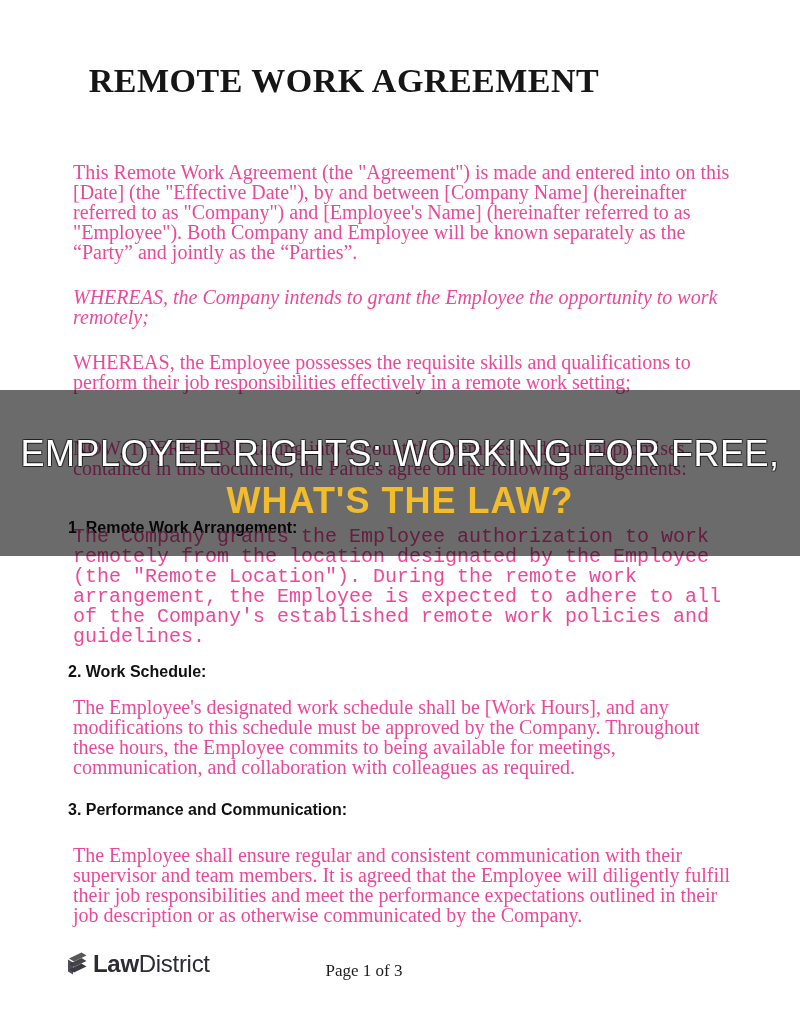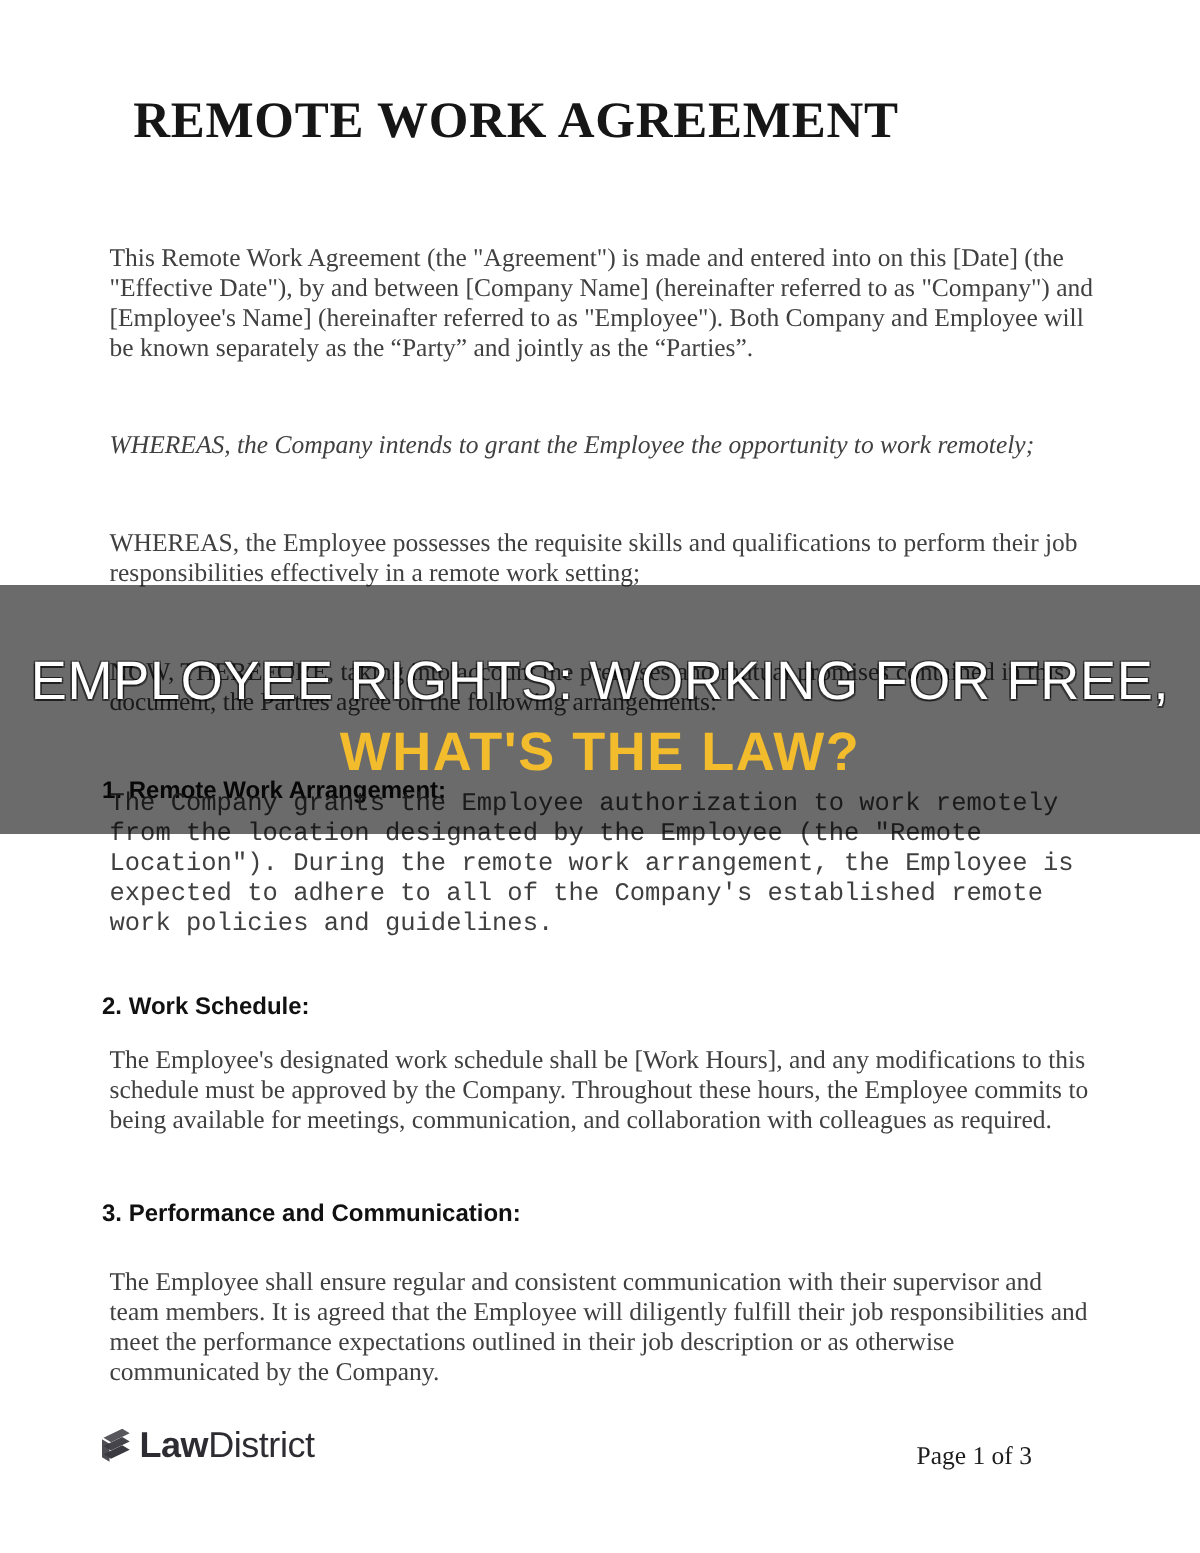--- a/index.html
+++ b/index.html
@@ -22,22 +22,22 @@
     text-align: center;
     font-family: "Liberation Serif", serif;
     font-size: 34px; font-weight: 700;
     letter-spacing: 0.5px;
     color: #161616;
   }
   .para {
     position: absolute; left: 73px; width: 658px;
     margin: 0;
     font-family: "Liberation Serif", serif;
-    font-size: 17px; line-height: 20px;
-    color: #404040;
+    font-size: 20px; line-height: 20px;
+    color: #ec4899;
   }
   .para-intro   { top: 162px; }
   .para-w1      { top: 287px; font-style: italic; }
   .para-w2      { top: 352px; }
   .para-now     { top: 438px; }
   .sec-heading {
     position: absolute; left: 68px; width: 680px;
     margin: 0;
     font-family: Liberation Sans, sans-serif;
     font-size: 16px; line-height: 22px; font-weight: 700;
@@ -86,21 +86,21 @@
   .brand {
     font-family: "Liberation Sans", sans-serif;
     font-size: 24px; line-height: 26px;
     letter-spacing: -0.3px;
     color: #2c2c32;
   }
   .brand .bold { font-weight: 700; }
   .brand .reg  { font-weight: 400; }
   .page-indicator {
     position: absolute; top: 960px; left: 0; right: 0;
-    text-align: right;
+    text-align: center;
     font-family: "Liberation Serif", serif;
     font-size: 17px; line-height: 22px;
     color: #1d1d1d;
     padding-left: 40px;
   }
 </style>
 </head>
 <body>
 
 <div class="page">

